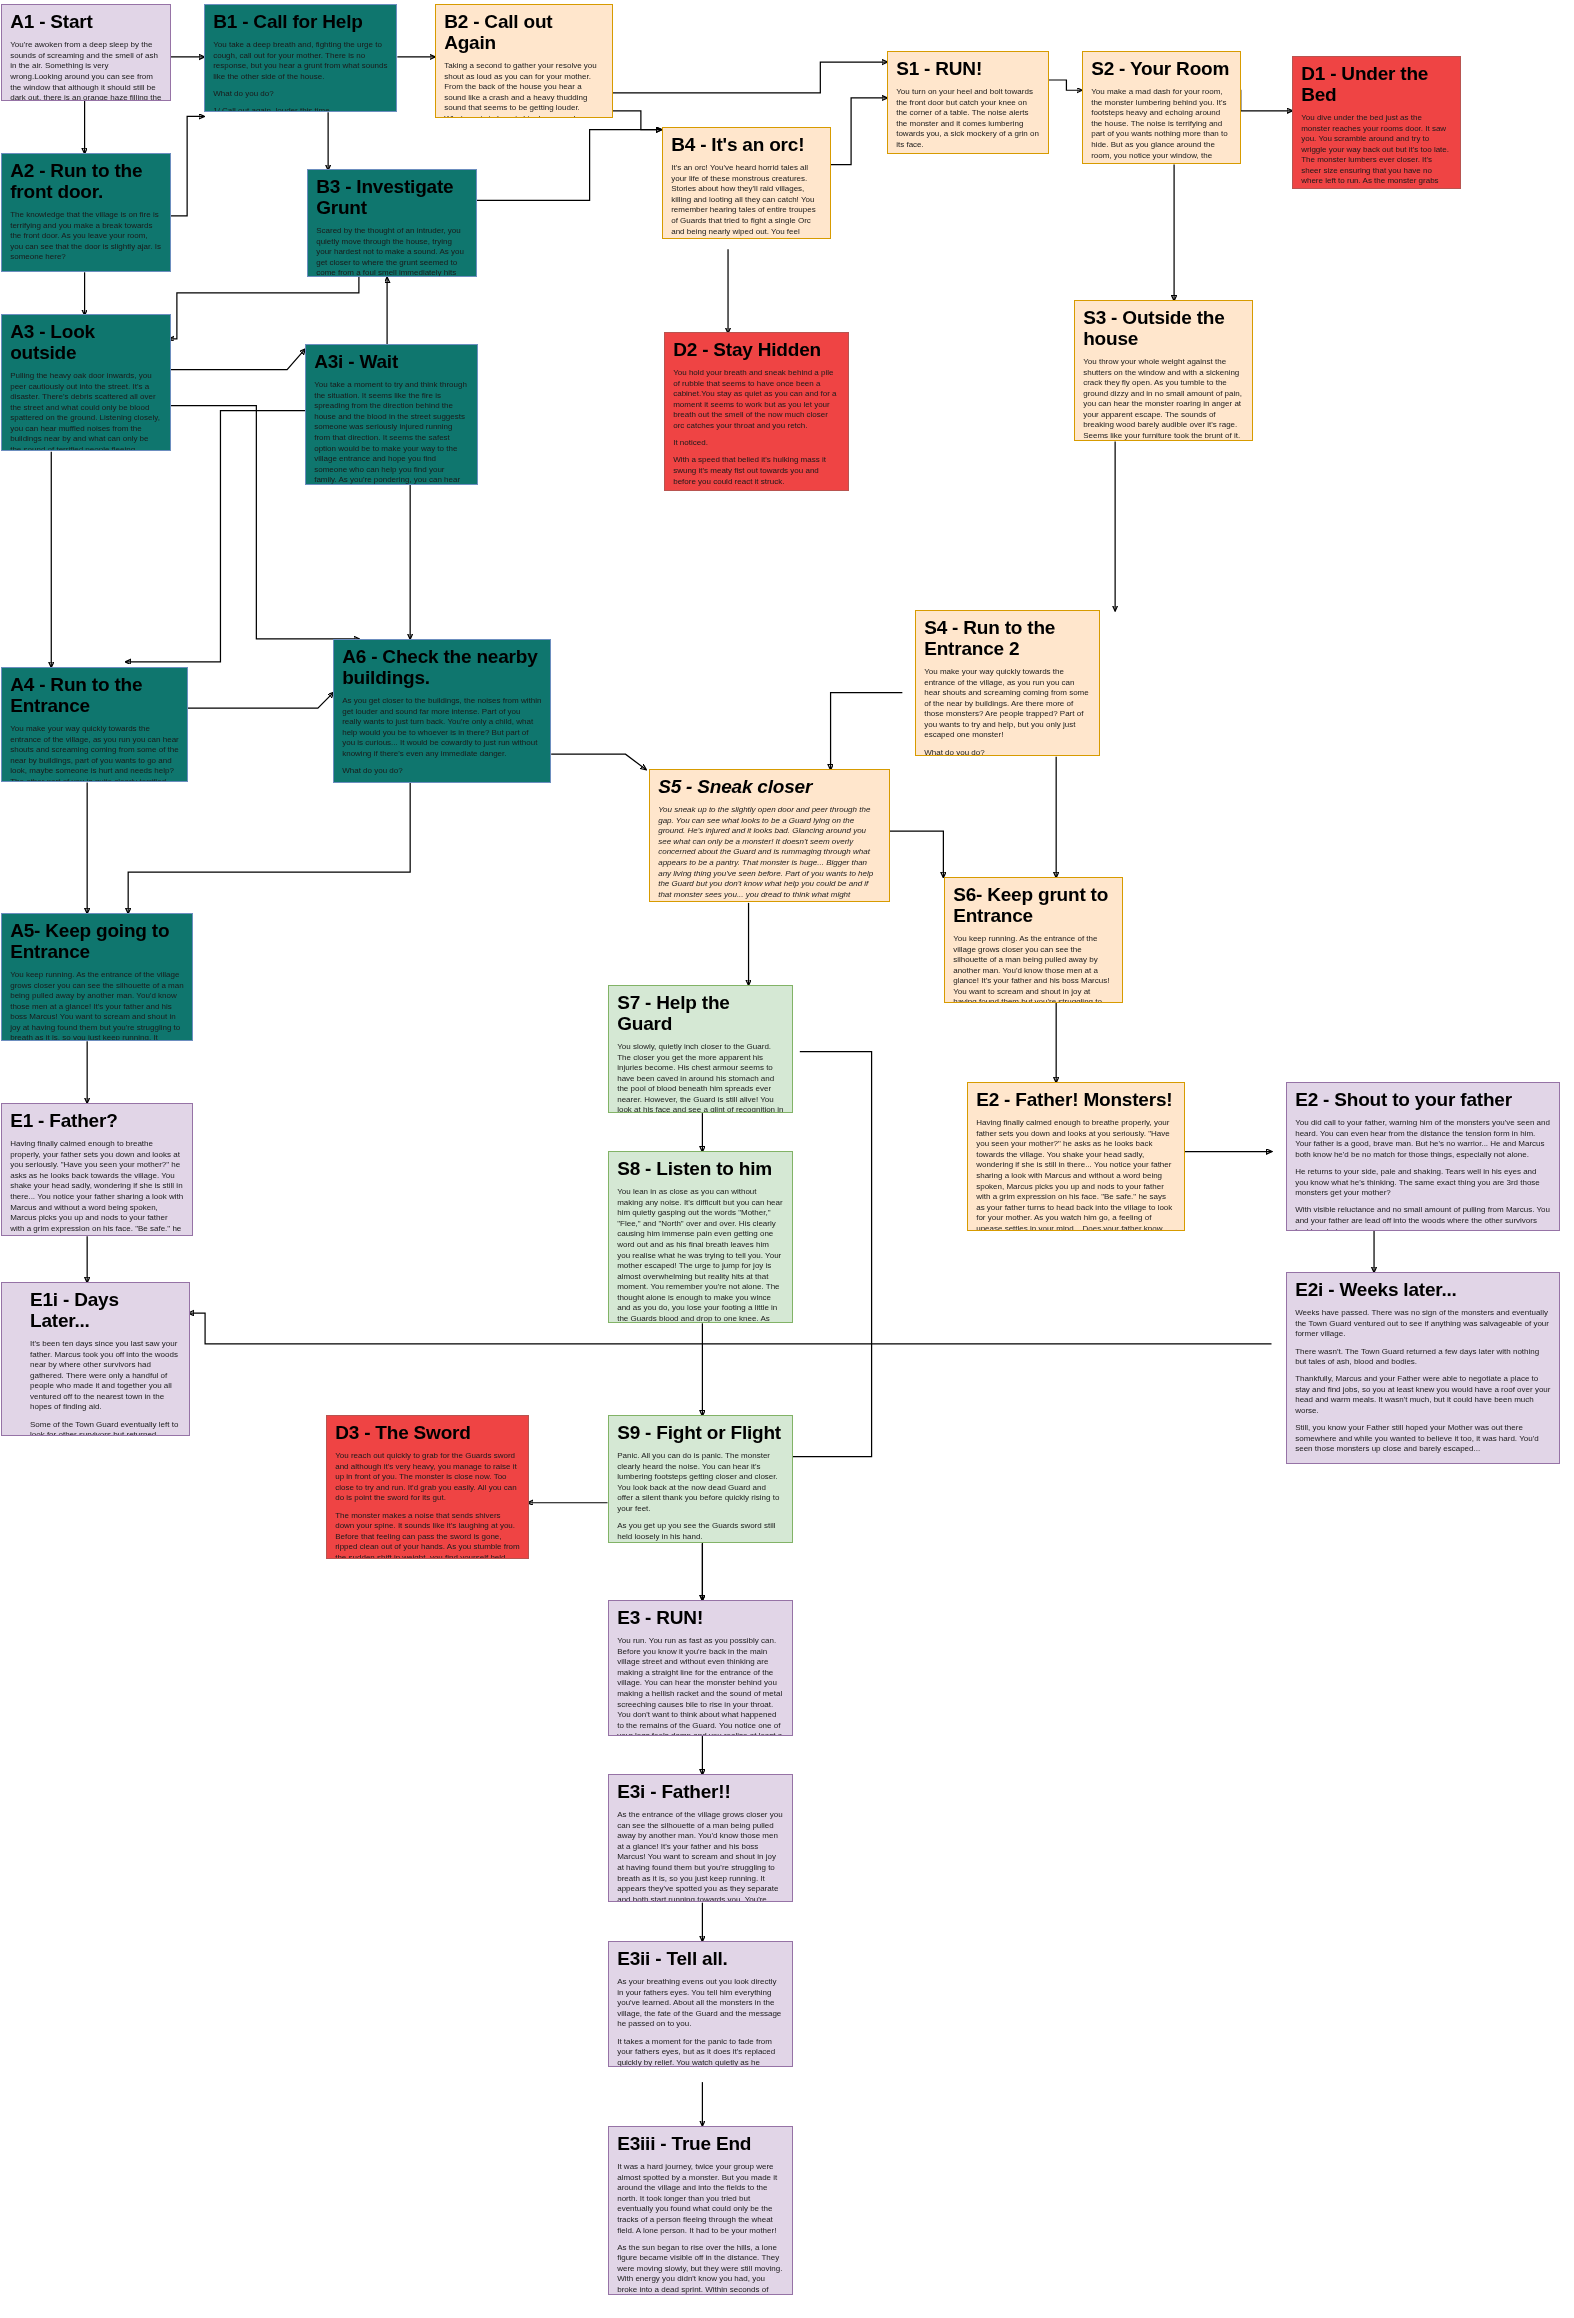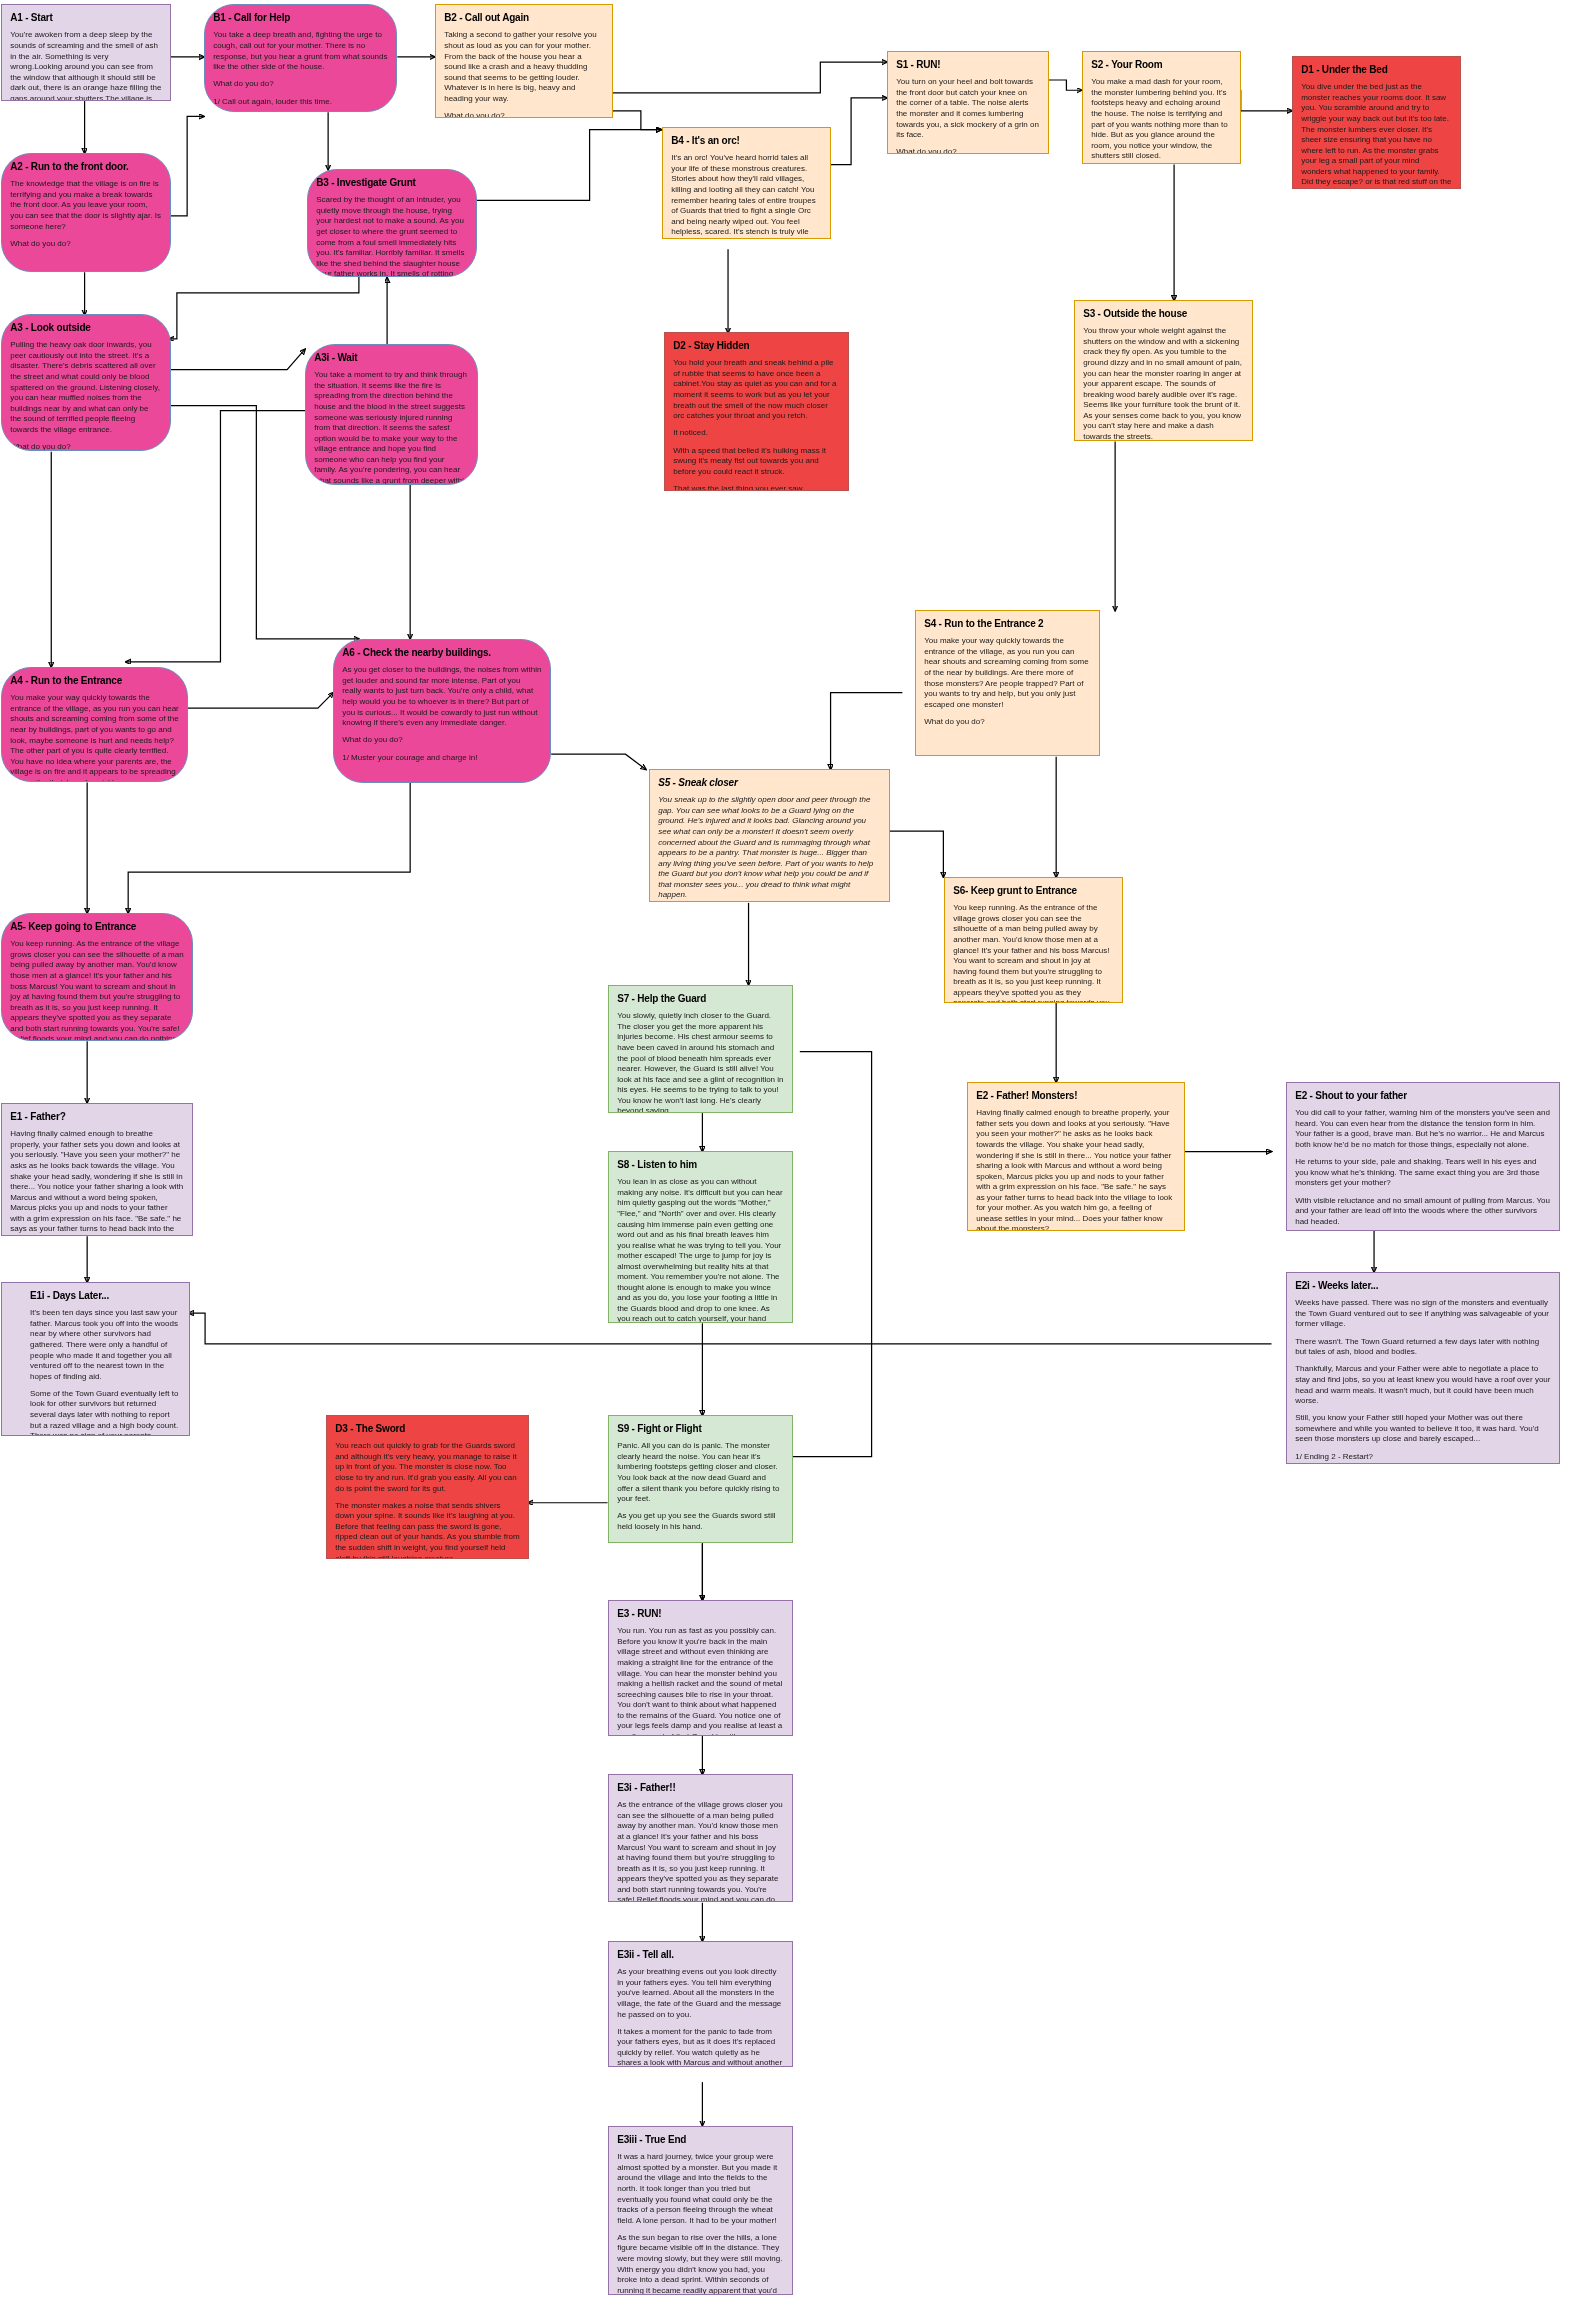--- a/index.html
+++ b/index.html
@@ -1,26 +1,26 @@
 <!DOCTYPE html>
 <html style="font-size:8.2px"><head>
 <meta charset="utf-8">
 <style>
   html,body{margin:0;padding:0;background:#ffffff;}
   body{font-family:"Liberation Sans",sans-serif;}
   #canvas{position:relative;width:1574px;height:2319px;background:#fff;overflow:hidden;}
   .node{position:absolute;box-sizing:border-box;border:1px solid #000;padding:7.2px 8.2px 8.2px 8.2px;overflow:hidden;}
-  .node h2{margin:0 0 7.2px 0;font-size:10px;font-weight:bold;line-height:1.1;color:#000;letter-spacing:-0.2px;}
+  .node h2{margin:0 0 7.2px 0;font-size:19px;font-weight:bold;line-height:1.1;color:#000;letter-spacing:-0.2px;}
   .node p{margin:0 0 6.7px 0;font-size:8px;line-height:1.32;color:#1a1a1a;}
   .node p:last-child{margin-bottom:0;}
   .node .opt{margin:0 0 6.7px 0;font-size:8px;line-height:1.32;color:#1a1a1a;}
 
   
   .c-purple{background:#e1d5e7;border-color:#9673a6;}
-  .c-blue{background:#ec4899;border-color:#6c8ebf;border-radius:30px;}
+  .c-blue{background:#0f766e;border-color:#6c8ebf;}
   .c-orange{background:#ffe6cc;border-color:#d79b00;}
   .c-red{background:#ef4444;border-color:#b85450;}
   .c-green{background:#d5e8d4;border-color:#82b366;}
 
   svg#edges{position:absolute;left:0;top:0;width:1574px;height:2319px;pointer-events:none;}
   svg#edges path,svg#edges line{stroke:#000;stroke-width:2.4;fill:none;}
 </style>
 </head>
 <body>
 

